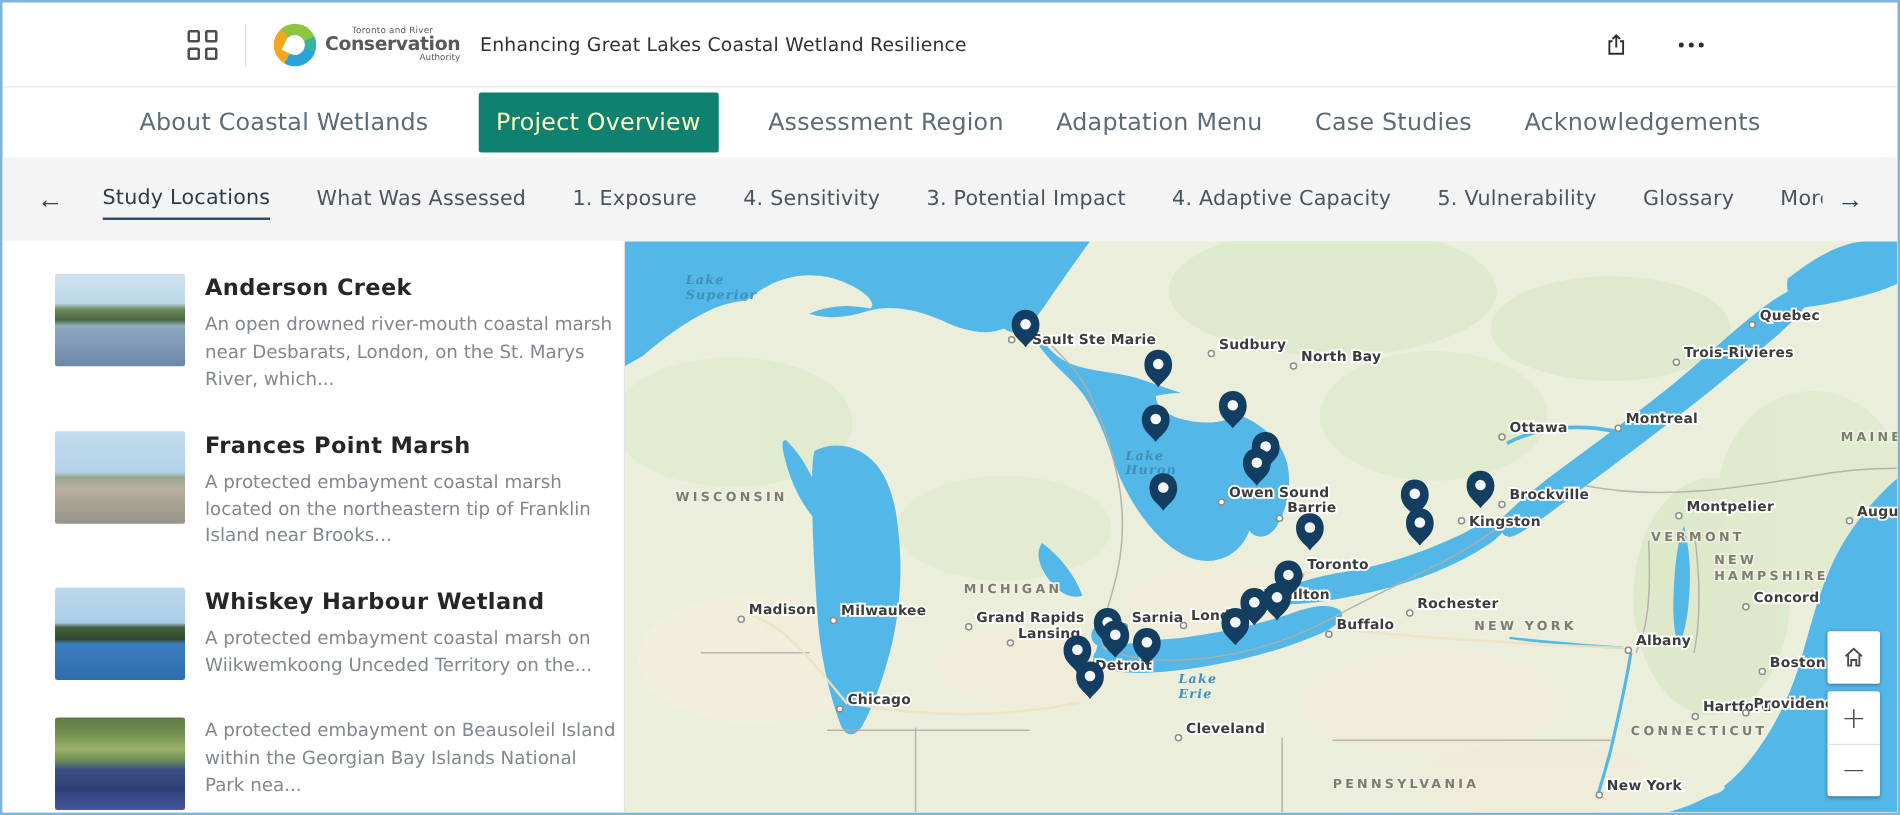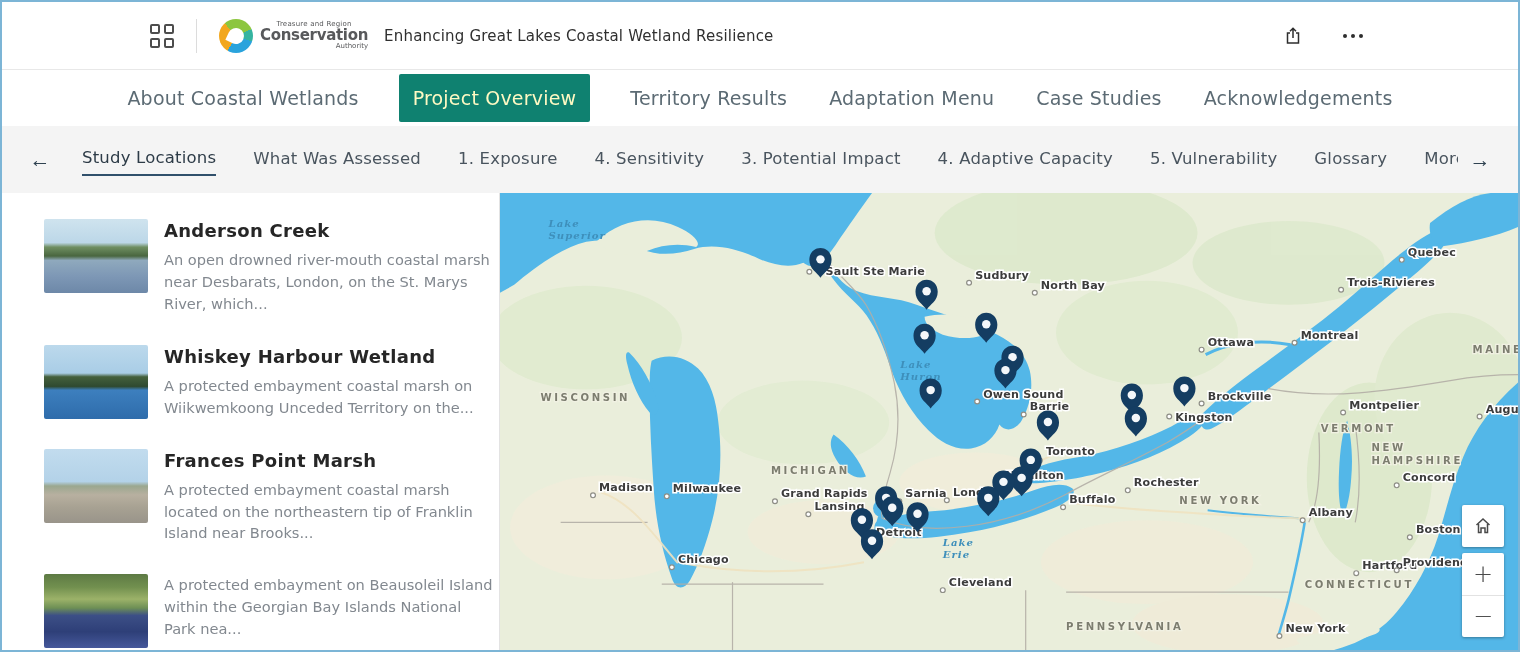--- a/index.html
+++ b/index.html
@@ -77,21 +77,21 @@
     <div class="grid-icon" title="">
       <span></span>
         <span></span>
         <span></span>
         <span></span>
     </div>
     <div class="hdr-div"></div>
     <div class="logo">
       <div class="logo-swirl"></div>
       <div class="logo-text">
-        <span class="logo-l1">Treasure and Region</span>
+        <span class="logo-l1">Toronto and River</span>
         <span class="logo-l2">Conservation</span>
         <span class="logo-l3">Authority</span>
       </div>
     </div>
     <div class="story-title">Enhancing Great Lakes Coastal Wetland Resilience</div>
     <div class="hdr-right">
       <div class="icon-btn">
         <svg width="20" height="20" viewBox="0 0 20 20" fill="none" stroke="#2e2e2e" stroke-width="1.5">
           <path d="M7 7 H4.5 V17 H15.5 V7 H13"></path>
           <path d="M10 12 V2.5 M7 5.2 L10 2.2 L13 5.2"></path>
@@ -103,21 +103,21 @@
             <i></i>
             <i></i>
           </div>
       </div>
     </div>
   </div>
 
   <div class="nav" id="primary-nav">
       <div class="nav-tab">About Coastal Wetlands</div>
       <div class="nav-tab active">Project Overview</div>
-      <div class="nav-tab">Territory Results</div>
+      <div class="nav-tab">Assessment Region</div>
       <div class="nav-tab">Adaptation Menu</div>
       <div class="nav-tab">Case Studies</div>
       <div class="nav-tab">Acknowledgements</div>
     </div>
 
   <div class="subnav">
     <button class="subnav-arrow">←</button>
     <div class="subnav-tabs" id="subnav-tabs">
         <div class="subnav-tab active">Study Locations</div>
         <div class="subnav-tab">What Was Assessed</div>
@@ -135,31 +135,31 @@
   <div class="content">
     <div class="panel" id="loc-panel">
         <div class="loc-item">
     <div class="loc-thumb thumb-0"></div>
     <div class="loc-text">
       <div class="loc-title">Anderson Creek</div>
       <div class="loc-desc">An open drowned river-mouth coastal marsh near Desbarats, London, on the St. Marys River, which...</div>
     </div>
   </div>
         <div class="loc-item">
+    <div class="loc-thumb thumb-2"></div>
+    <div class="loc-text">
+      <div class="loc-title">Frances Point Marsh</div>
+      <div class="loc-desc">A protected embayment coastal marsh located on the northeastern tip of Franklin Island near Brooks...</div>
+    </div>
+  </div>
+        <div class="loc-item">
     <div class="loc-thumb thumb-1"></div>
     <div class="loc-text">
       <div class="loc-title">Whiskey Harbour Wetland</div>
       <div class="loc-desc">A protected embayment coastal marsh on Wiikwemkoong Unceded Territory on the...</div>
-    </div>
-  </div>
-        <div class="loc-item">
-    <div class="loc-thumb thumb-2"></div>
-    <div class="loc-text">
-      <div class="loc-title">Frances Point Marsh</div>
-      <div class="loc-desc">A protected embayment coastal marsh located on the northeastern tip of Franklin Island near Brooks...</div>
     </div>
   </div>
         <div class="loc-item">
     <div class="loc-thumb thumb-3"></div>
     <div class="loc-text">
       <div class="loc-desc">A protected embayment on Beausoleil Island within the Georgian Bay Islands National Park nea...</div>
     </div>
   </div>
       </div>
 

